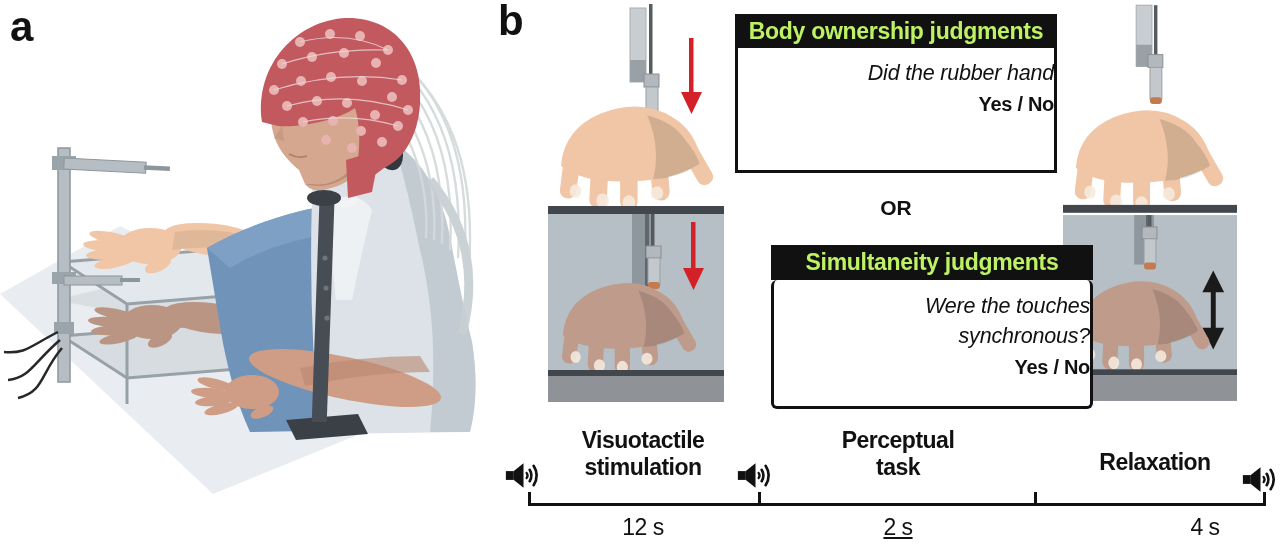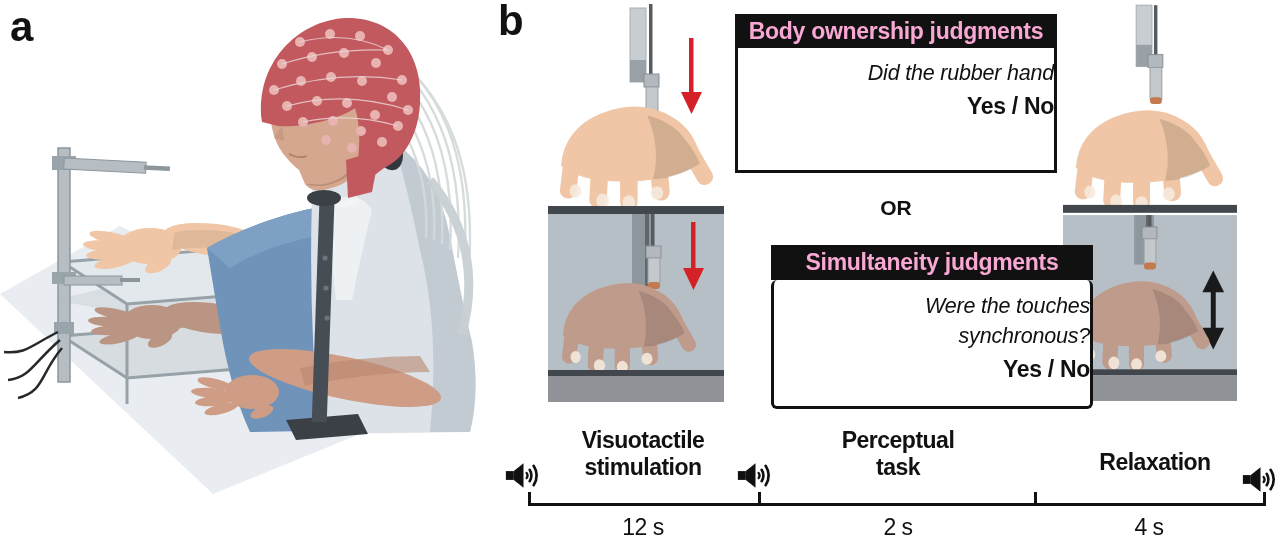--- a/index.html
+++ b/index.html
@@ -4,24 +4,24 @@
 <style>
   html,body{margin:0;padding:0;background:#fff;font-family:"Liberation Sans",sans-serif;color:var(--ink,#111);}
   .figure{position:relative;width:1280px;height:545px;background:#fff;overflow:hidden;}
   .abs{position:absolute;}
   .panel-label{font-weight:bold;font-size:42px;line-height:1;letter-spacing:-1px;}
   
   .stack{position:absolute;}
   .stack svg{display:block;}
   
   .task-box{position:absolute;left:735px;width:322px;}
-  .task-box .hdr{background:var(--ink,#111);color:#f9a8d4;text-align:center;font-weight:bold;font-size:23px;letter-spacing:-0.3px;display:flex;align-items:center;justify-content:center;}
+  .task-box .hdr{background:var(--ink,#111);color:#bef264;text-align:center;font-weight:bold;font-size:23px;letter-spacing:-0.3px;display:flex;align-items:center;justify-content:center;}
   .task-box .bdy{background:#fff;border:3px solid var(--ink,#111);border-top:none;text-align:right;padding-left:9px;}
   .q{font-style:italic;font-size:21.5px;line-height:30px;letter-spacing:-0.2px;}
-  .ans{font-weight:bold;font-size:23px;margin-top:5px;letter-spacing:-0.3px;}
+  .ans{font-weight:bold;font-size:20px;margin-top:5px;letter-spacing:-0.3px;}
   .or{position:absolute;left:735px;width:322px;text-align:center;font-weight:bold;font-size:21px;letter-spacing:0px;}
   
   .phase-label{position:absolute;text-align:center;font-weight:bold;font-size:23px;line-height:27px;letter-spacing:-0.5px;}
   .duration{position:absolute;text-align:center;font-size:23px;letter-spacing:-0.5px;}
   .tl-line{position:absolute;background:var(--ink,#111);height:3px;}
   .tl-tick{position:absolute;background:var(--ink,#111);width:3px;height:14px;}
   .spk{position:absolute;}
   
   .skin-visible{color:var(--skin-visible,#f0c6a6);}
   .skin-hidden{color:var(--skin-hidden,#bf9b8b);}
@@ -324,16 +324,16 @@
     <div>Relaxation</div>
   </div>
 
   <div class="tl-line" style="left:528px;top:503px;width:738px;"></div>
   <div class="tl-tick" style="left:528px;top:492px;"></div>
   <div class="tl-tick" style="left:758px;top:492px;"></div>
   <div class="tl-tick" style="left:1034px;top:492px;"></div>
   <div class="tl-tick" style="left:1263px;top:492px;"></div>
 
   <div class="duration" style="left:578px;top:514px;width:130px;">12 s</div>
-  <div class="duration" style="left:833px;top:514px;width:130px;">2 s</div>
-  <div class="duration" style="left:1084px;top:514px;width:130px;">4 s</div>
+  <div class="duration" style="left:833px;top:514px;width:130px;text-decoration:underline;">2 s</div>
+  <div class="duration" style="left:1140px;top:514px;width:130px;">4 s</div>
 
 </div>
 
 </body></html>

